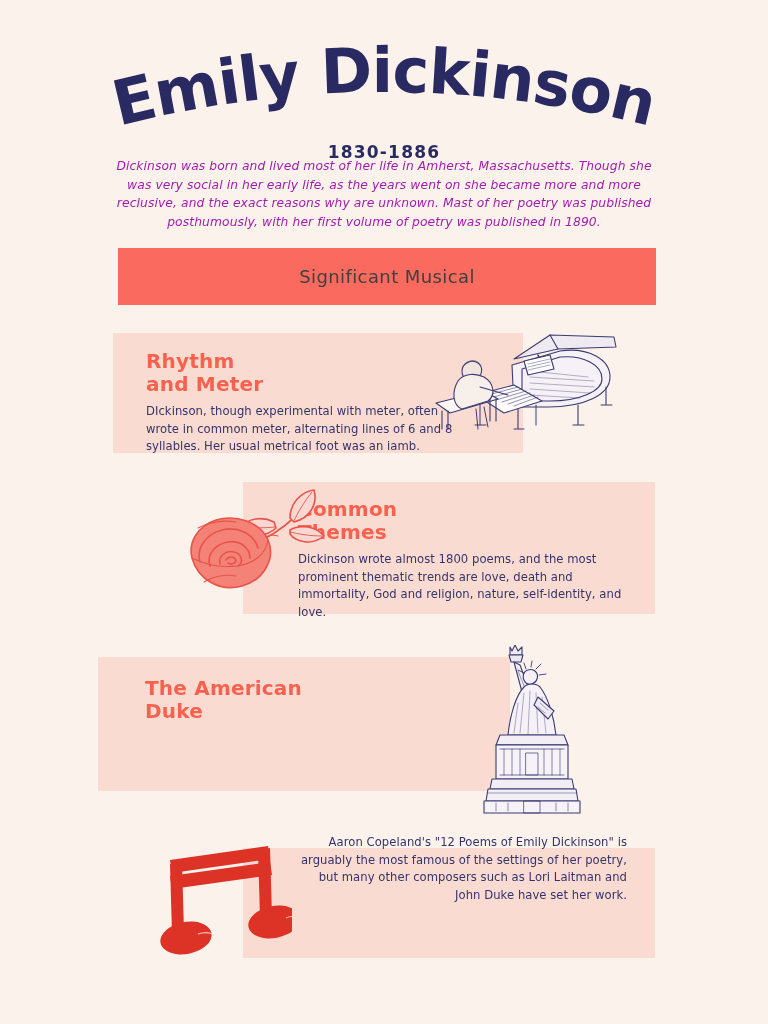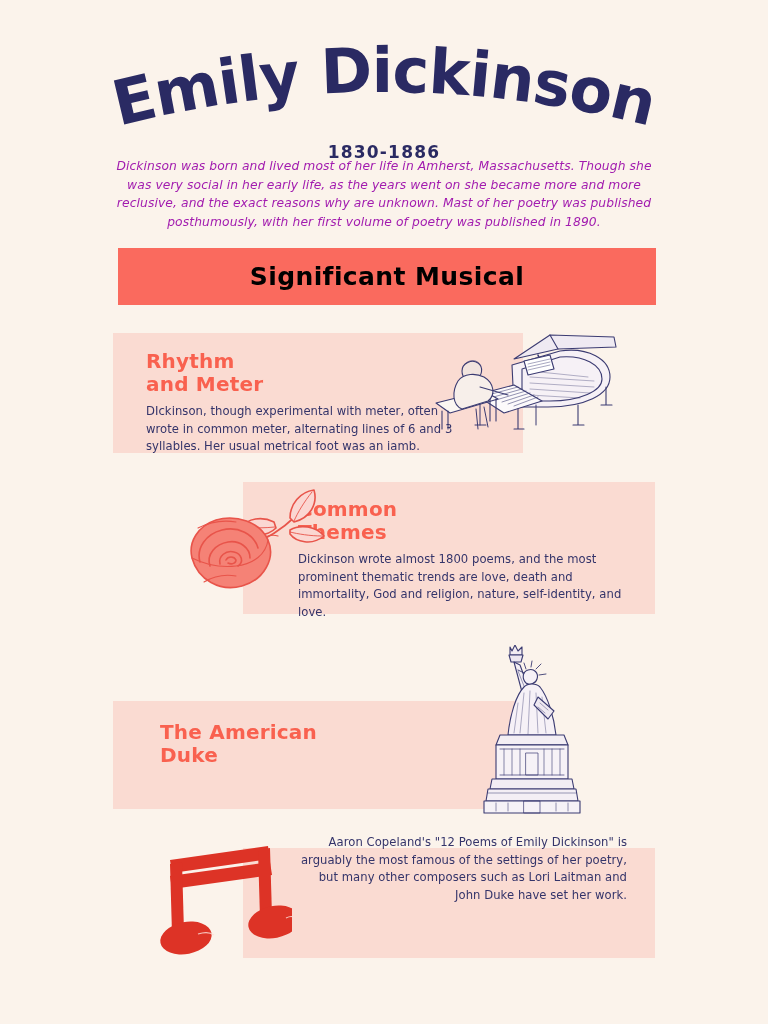--- a/index.html
+++ b/index.html
@@ -80,25 +80,25 @@
     top: 248px;
     left: 118px;
     width: 538px;
     height: 57px;
     background: #FA6A5E;
     display: flex;
     align-items: center;
     justify-content: center;
   }
   .banner-text {
-    color: #000000;
-    font-family: "DejaVu Sans", sans-serif;
-    font-size: 25px;
+    color: #404040;
+    font-family: "DejaVu Sans", sans-serif;
+    font-size: 18px;
     line-height: 25px;
-    font-weight: 700;
+    font-weight: 400;
     text-align: center;
     letter-spacing: 0.4px;
   }
 
   
   .card {
     position: absolute;
     background: #FADBD2;
   }
   .card-inner {
@@ -123,21 +123,21 @@
     letter-spacing: 0.05px;
   }
 
   
   #card-rhythm      { left: 113px; top: 333px; width: 410px; height: 120px; }
   #card-rhythm .card-inner  { left: 33px;  top: 17px;  width: 310px; text-align: left; }
 
   #card-themes      { left: 243px; top: 482px; width: 412px; height: 132px; }
   #card-themes .card-inner  { right: 27px; top: 16px;  width: 330px; }
 
-  #card-american    { left: 113px; top: 657px; width: 412px; height: 108px; margin-top: 44px; }
+  #card-american    { left: 98px; top: 657px; width: 412px; height: 134px; }
   #card-american .card-inner{ left: 47px;  top: 20px;  width: 320px; text-align: left; }
 
   #card-artsong     { left: 243px; top: 848px; width: 412px; height: 110px; }
   #card-artsong .card-inner { right: 28px; top: -14px; width: 335px; text-align: right; }
 
   
   .illo { position: absolute; }
   #illo-piano   { left: 418px; top: 325px;  width: 200px; height: 112px; z-index: 4; }
   #illo-rose    { left: 178px; top: 488px;  width: 170px; height: 110px; z-index: 4; }
   #illo-liberty { left: 462px; top: 645px;  width: 120px; height: 172px; z-index: 4; }
@@ -168,21 +168,21 @@
       <span>Significant Musical</span><br>
     </div>
   </div>
 
   <div class="card" id="card-rhythm">
     <div class="card-inner">
       <h2 class="card-heading">
         <span>Rhythm</span><br>
         <span>and Meter</span>
       </h2>
-      <p class="card-body">DIckinson, though experimental with meter, often wrote in common meter, alternating lines of 6 and 3 syllables. Her usual metrical foot was an iamb.</p>
+      <p class="card-body">DIckinson, though experimental with meter, often wrote in common meter, alternating lines of 6 and 8 syllables. Her usual metrical foot was an iamb.</p>
     </div>
   </div>
 
   <div class="illo" id="illo-piano">
     <svg viewBox="0 0 200 112" width="200" height="112">
       <g fill="none" stroke="#3B3B72" stroke-width="1.1" stroke-linejoin="round" stroke-linecap="round">
 
         <path d="M96,34 L132,10 L196,12 L198,22 L140,24 Z" fill="#EFEAF2"></path>
         <path d="M132,10 L140,24"></path>
 

